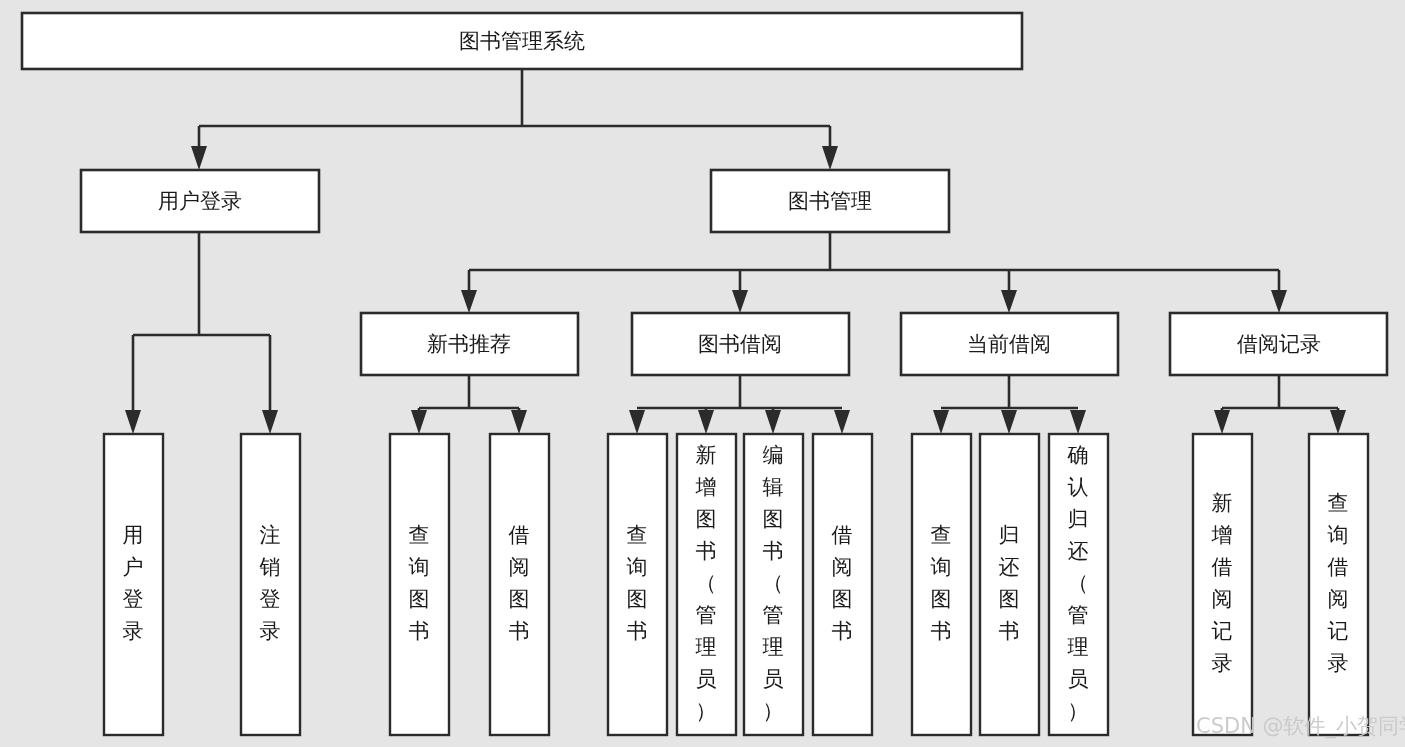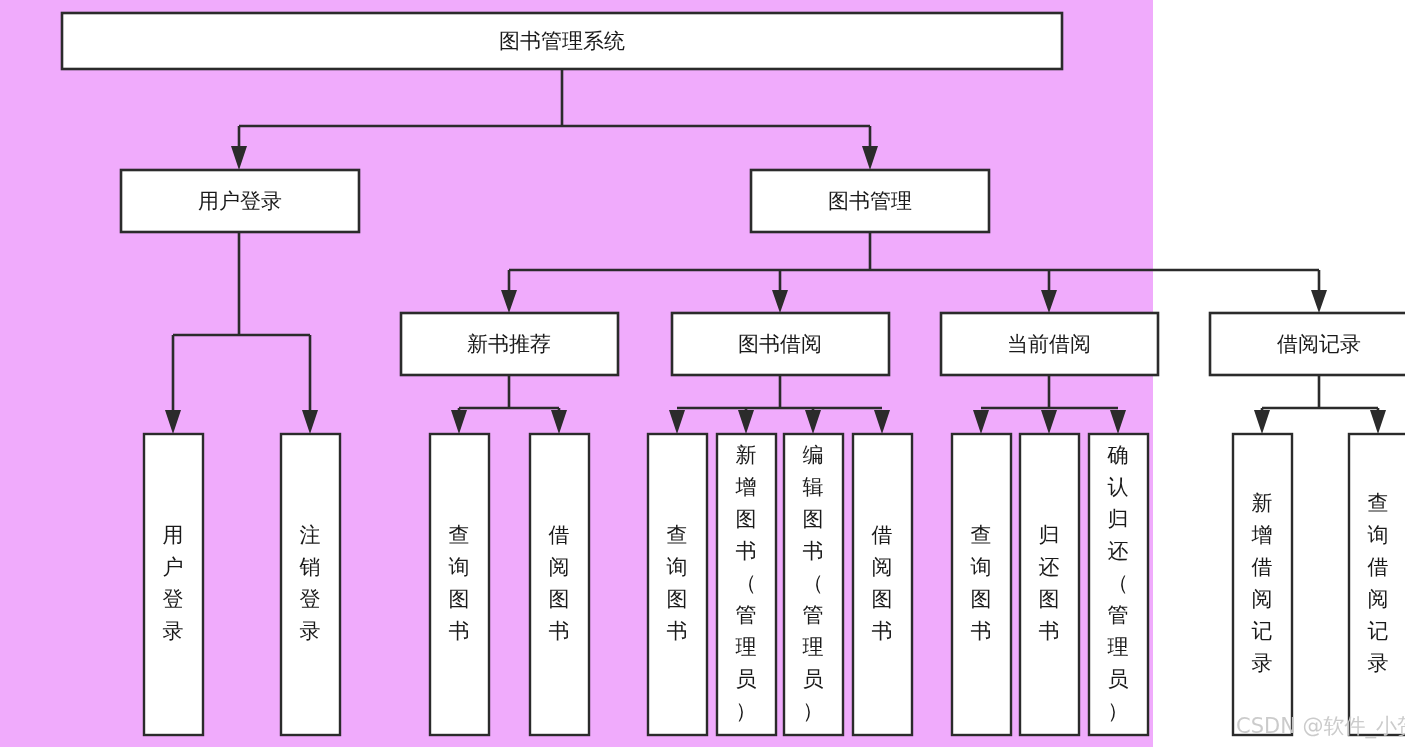--- a/index.html
+++ b/index.html
@@ -9,24 +9,23 @@
     background: #ffffff;
   }
   body {
     width: 1405px;
     height: 747px;
     overflow: hidden;
     font-family: "DejaVu Sans", "Liberation Sans", sans-serif;
   }
   #diagram-root {
     position: relative;
-    width: 1113px;
+    width: 1405px;
     height: 747px;
-    background: #f0abfc;
-    padding-left: 40px;
+    background: #e5e5e5;
   }
   svg#flow {
     display: block;
     width: 1405px;
     height: 747px;
   }
   .node-box {
     fill: #ffffff;
     stroke: #2b2b2b;
     stroke-width: 2.6;

